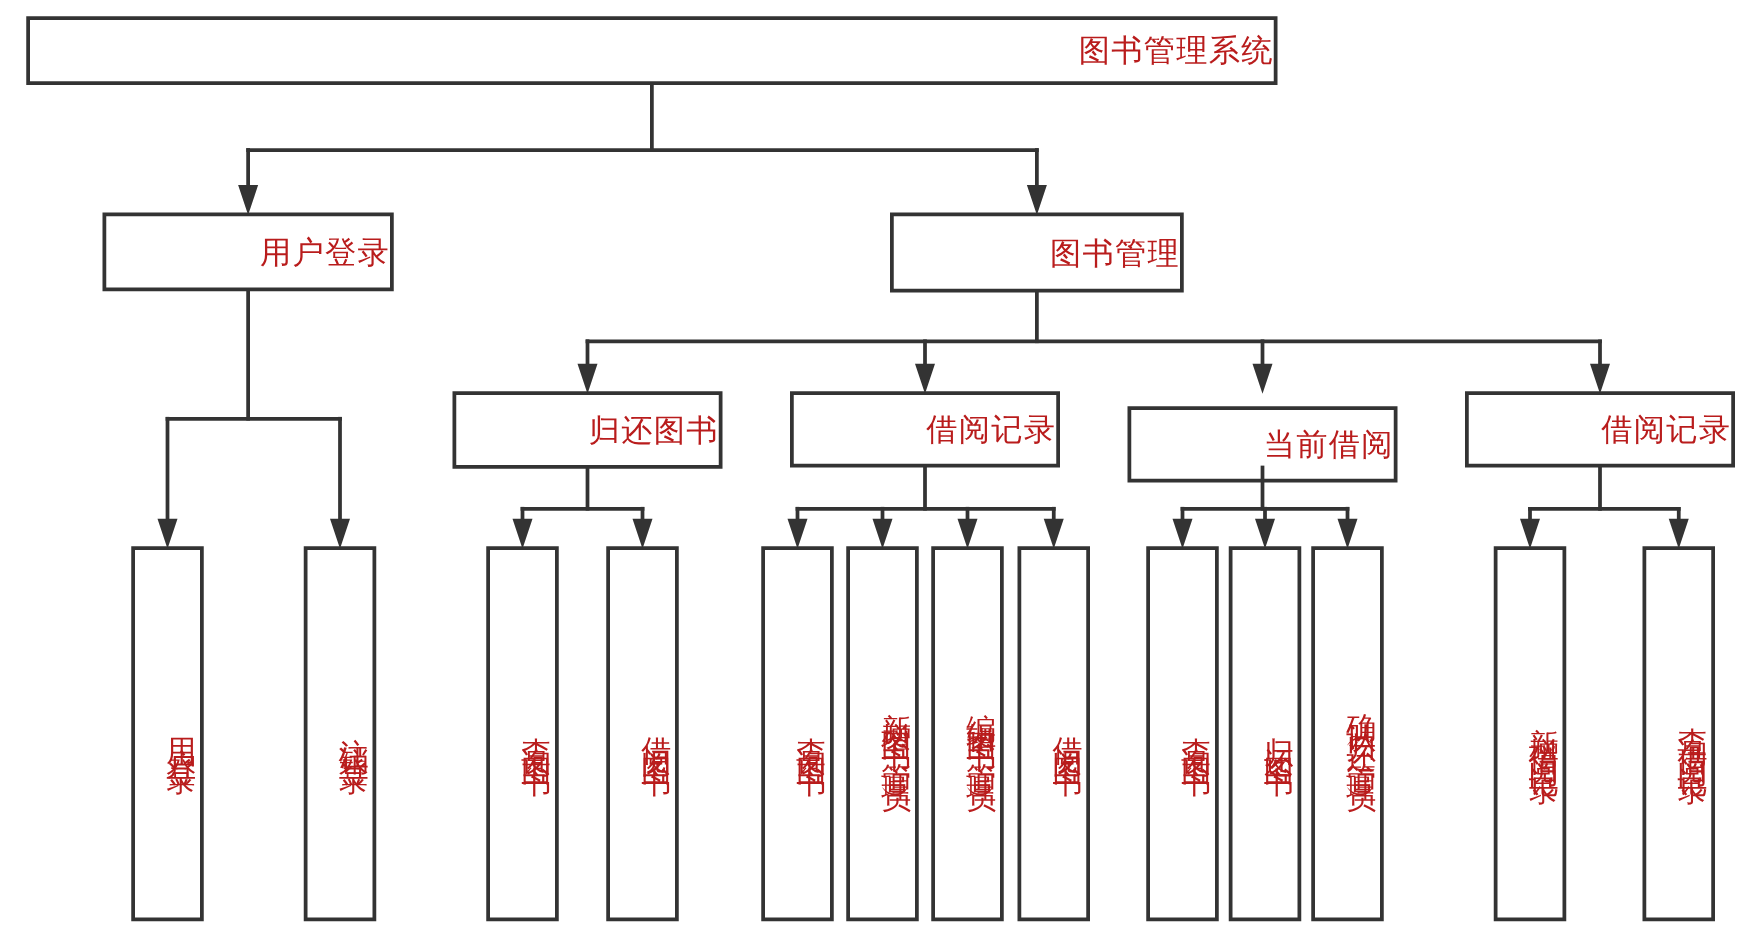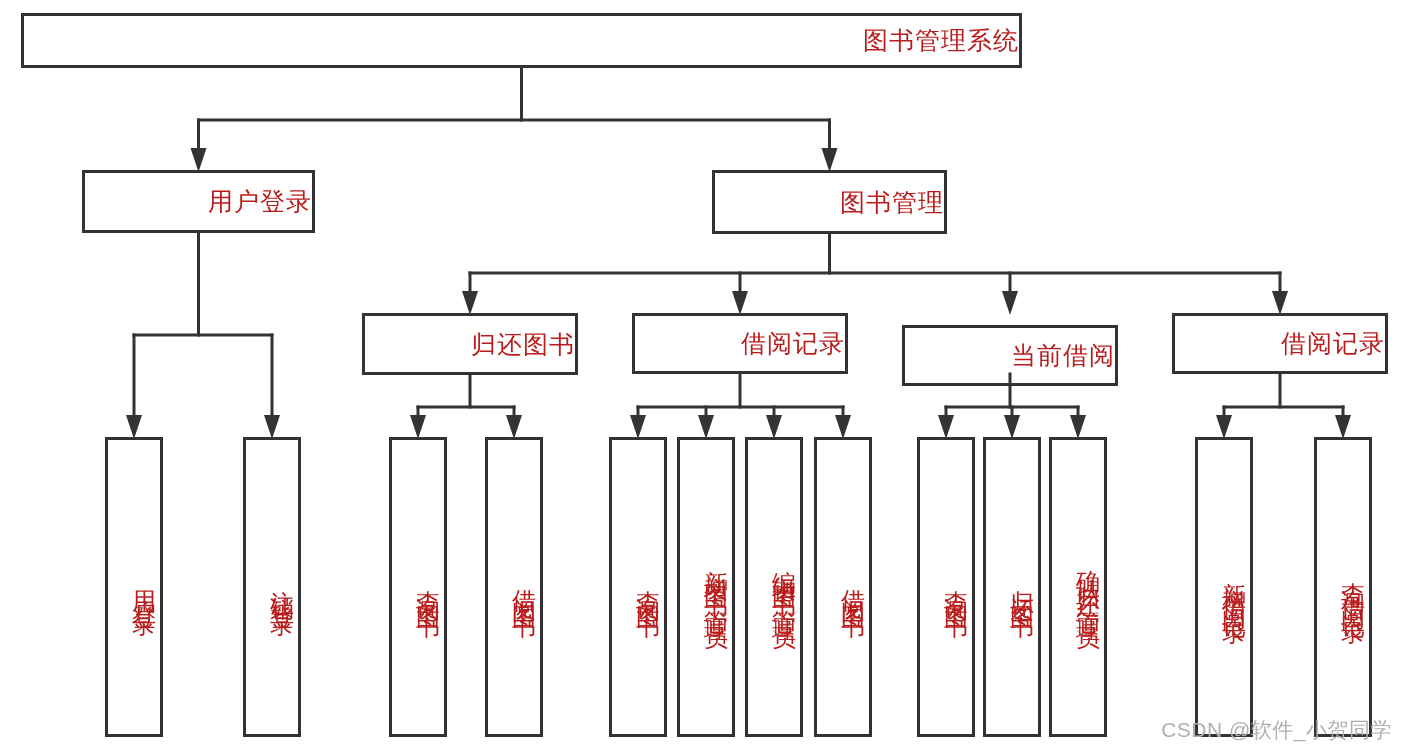--- a/index.html
+++ b/index.html
@@ -99,21 +99,20 @@
       <polygon points="1004,415 1020,415 1012,439" fill="#333333"></polygon>
       <line x1="1078" y1="407" x2="1078" y2="427" stroke="#333333" stroke-width="3" stroke-linecap="square"></line>
       <polygon points="1070,415 1086,415 1078,439" fill="#333333"></polygon>
       <line x1="1280" y1="374" x2="1280" y2="407" stroke="#333333" stroke-width="3" stroke-linecap="square"></line>
       <line x1="1224" y1="407" x2="1343" y2="407" stroke="#333333" stroke-width="3" stroke-linecap="square"></line>
       <line x1="1224" y1="407" x2="1224" y2="427" stroke="#333333" stroke-width="3" stroke-linecap="square"></line>
       <polygon points="1216,415 1232,415 1224,439" fill="#333333"></polygon>
       <line x1="1343" y1="407" x2="1343" y2="427" stroke="#333333" stroke-width="3" stroke-linecap="square"></line>
       <polygon points="1335,415 1351,415 1343,439" fill="#333333"></polygon>
     </svg>
-  <div class="watermark">CSDN @软件_小贺同学</div>
 <div class="node" style="left: 21px; top: 13px; width: 1001px; height: 55px;">
       <span class="lbl">图书管理系统</span>
     </div>
     <div class="node" style="left: 82px; top: 170px; width: 233px; height: 63px;">
       <span class="lbl">用户登录</span>
     </div>
     <div class="node" style="left: 712px; top: 170px; width: 235px; height: 64px;">
       <span class="lbl">图书管理</span>
     </div>
     <div class="node" style="left: 362px; top: 313px; width: 216px; height: 62px;">

